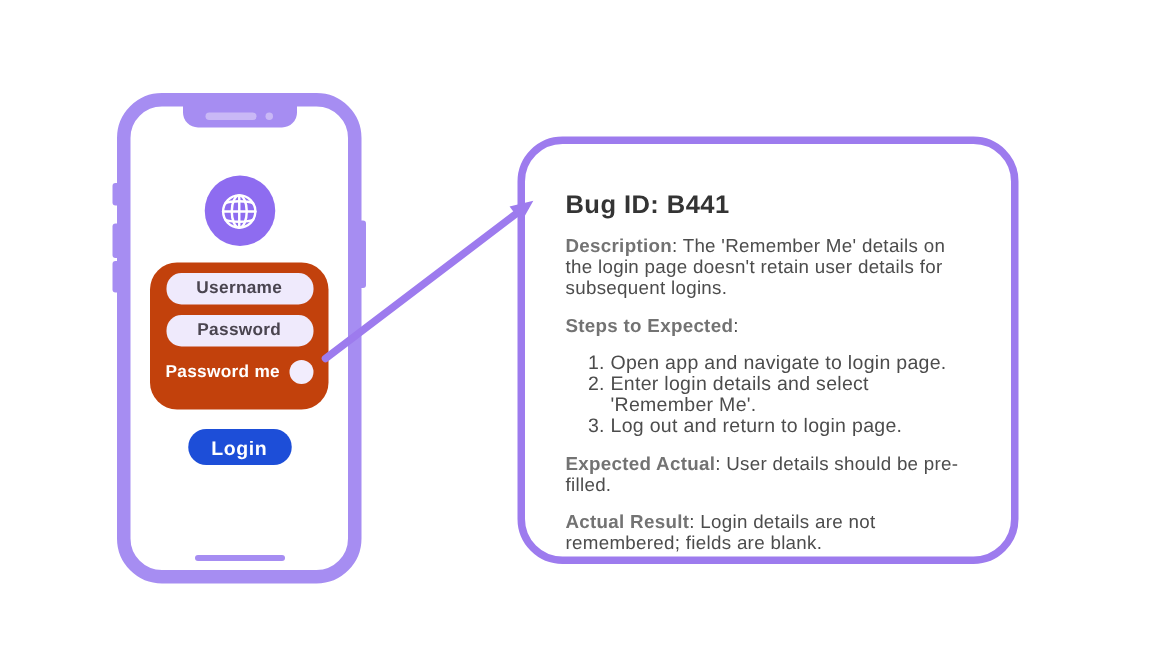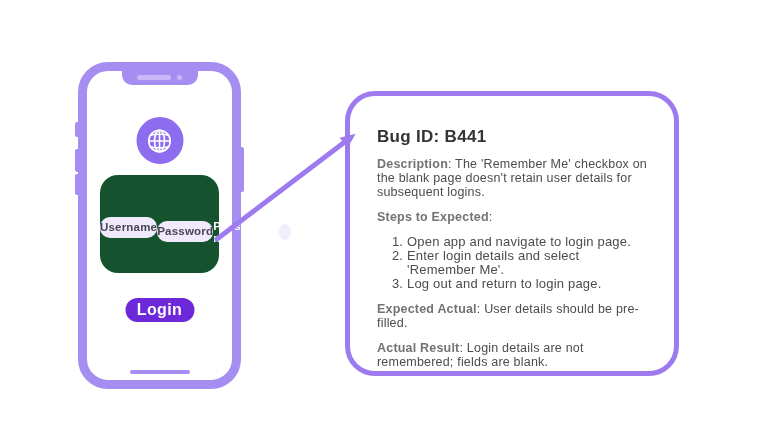--- a/index.html
+++ b/index.html
@@ -29,36 +29,36 @@
   }
   .speaker{width:34px;height:5px;border-radius:3px;background:#c9b8f6;}
   .camera{width:5px;height:5px;border-radius:50%;background:#c9b8f6;}
   .globe{
     position:absolute;top:46px;left:50%;transform:translateX(-50%);
     width:47px;height:47px;border-radius:50%;background:#8e6cf0;
     display:flex;align-items:center;justify-content:center;
   }
   .login-panel{
     position:absolute;left:13px;top:104px;width:119px;height:98px;
-    background:#14532d;border-radius:18px;box-sizing:border-box;
-    display:flex;flex-direction:row;align-items:center;padding-top:7px;
+    background:#c2410c;border-radius:18px;box-sizing:border-box;
+    display:flex;flex-direction:column;align-items:center;padding-top:7px;
   }
   .field{
     width:98px;height:21px;margin-top:7px;background:#efeafc;border-radius:10px;
     font-size:11.5px;font-weight:bold;color:#4a4550;line-height:21px;
     text-align:center;letter-spacing:.2px;
   }
   .field:first-child{margin-top:0;}
   .remember-row{margin-top:9px;display:flex;align-items:center;gap:6px;}
   .remember-label{font-size:11.5px;font-weight:bold;color:#ffffff;letter-spacing:.2px;}
   .checkbox{width:16px;height:16px;border-radius:50%;background:#f2edfd;display:inline-block;}
   .login-btn{
-    position:absolute;left:50%;transform:translateX(-50%);top:227px;
-    width:69px;height:24px;background:#6d28d9;border:none;border-radius:12px;
-    color:#ffffff;font-size:16px;font-weight:bold;letter-spacing:.4px;
+    position:absolute;left:50%;transform:translateX(-50%);top:215px;
+    width:69px;height:24px;background:#1d4ed8;border:none;border-radius:12px;
+    color:#ffffff;font-size:13px;font-weight:bold;letter-spacing:.4px;
     font-family:"Liberation Sans", sans-serif;cursor:pointer;
   }
   .home-bar{
     position:absolute;left:50%;transform:translateX(-50%);bottom:6px;
     width:60px;height:4px;border-radius:2px;background:#a68df2;
   }
 
   
   .bug-card{
     position:absolute;left:345px;top:91px;width:334px;height:285px;
@@ -122,21 +122,21 @@
   </div>
 
   <button class="login-btn">Login</button>
 
   <div class="home-bar"></div>
 </div>
 
 <div class="bug-card">
   <h2>Bug ID: B441</h2>
 
-  <p><strong>Description</strong><span>: The 'Remember Me' checkbox on the blank page doesn't retain user details for subsequent logins.</span></p>
+  <p><strong>Description</strong><span>: The 'Remember Me' details on the login page doesn't retain user details for subsequent logins.</span></p>
 
   <p><strong>Steps to Expected</strong><span>:</span></p>
 
   <ol>
     <li>Open app and navigate to login page.</li>
     <li>Enter login details and select 'Remember Me'.</li>
     <li>Log out and return to login page.</li>
   </ol>
 
   <p><strong>Expected Actual</strong><span>: User details should be pre-filled.</span></p>

